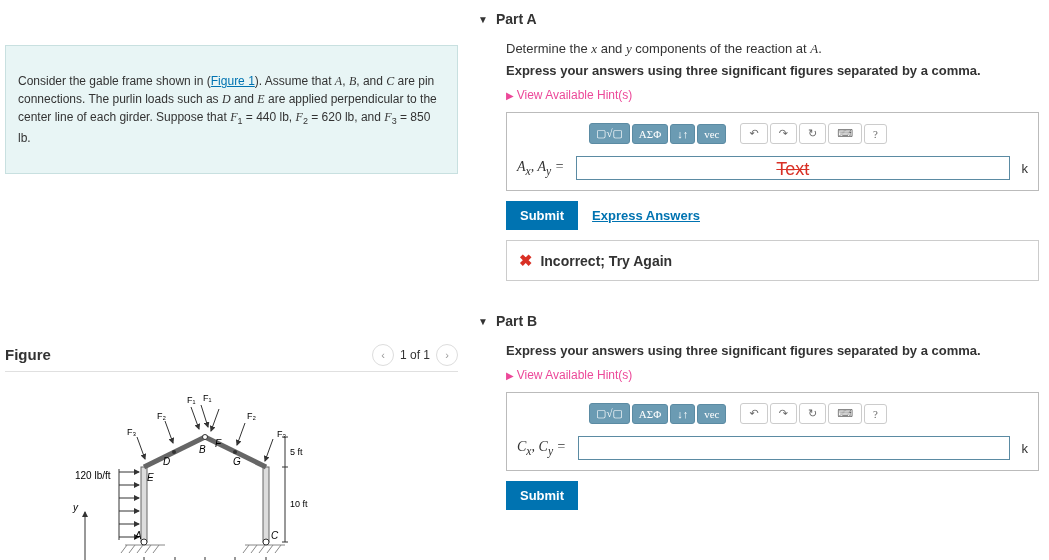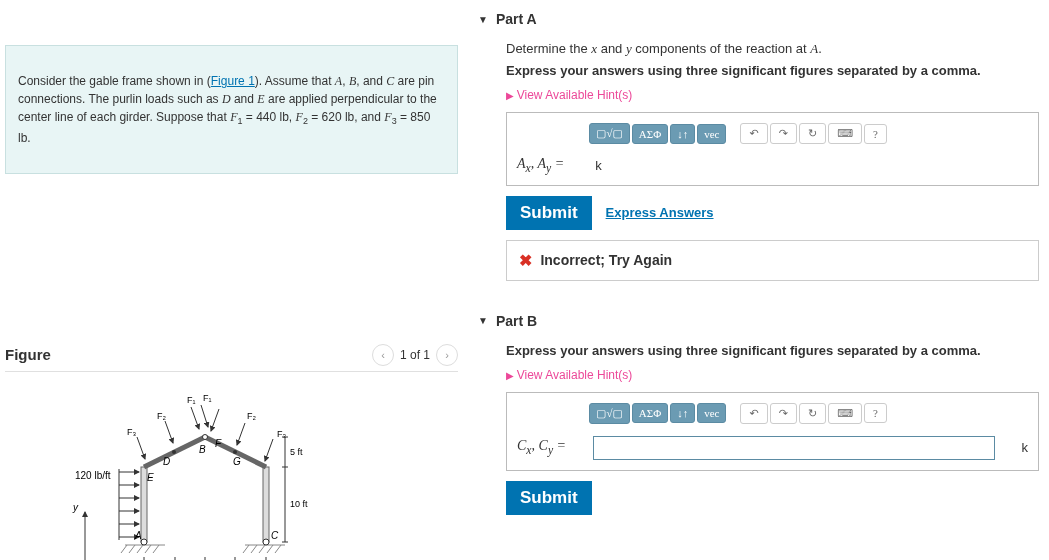--- a/index.html
+++ b/index.html
@@ -18,27 +18,27 @@
 .part-header .caret{font-size:10px}
 .part-body{padding:8px 0 8px 28px}
 .question{font-size:13px;margin-bottom:6px}
 .instruction{font-weight:bold;font-size:13px;margin-bottom:10px}
 .hints{color:#ec4899;font-weight:normal;font-size:12px;margin-bottom:10px}
 .hints .tri{font-size:10px;margin-right:3px}
 .answer-box{border:1px solid #bbb;padding:10px;background:#fff;margin-bottom:10px;position:relative}
 .toolbar{display:flex;gap:2px;margin-bottom:12px;padding-left:72px;align-items:center}
 .tool{border:1px solid #5b8ba3;background:#6b9bb3;color:#fff;font-size:11px;padding:3px 6px;border-radius:3px;font-family:'Times New Roman',serif}
 .tool.light{background:#fff;color:#666;border-color:#ccc;padding:3px 8px}
-.answer-row{display:flex;align-items:center;gap:23px}
+.answer-row{display:flex;align-items:center;gap:8px}
 .var-label{font-family:'Times New Roman',serif;font-style:italic;font-size:14px;padding-right:4px}
 .answer-input{flex:1;border:1px solid #5b8ba3;height:24px;padding:2px 6px;font-size:13px}
 .answer-input.has-text{color:#d93025;font-family:Arial;font-size:18px;text-align:center;text-decoration:line-through}
 .unit{font-size:13px;padding-left:4px}
 .submit-row{display:flex;align-items:center;gap:14px;margin-bottom:10px}
-.submit-btn{background:#0073b1;color:#fff;border:none;padding:7px 14px;font-size:17px;font-weight:bold}
+.submit-btn{background:#0073b1;color:#fff;border:none;padding:7px 14px;font-size:13px;font-weight:bold}
 .link{color:#0073b1;font-weight:bold;font-size:13px;text-decoration:underline}
 .feedback{border:1px solid #ccc;background:#fff;padding:10px 12px;display:flex;align-items:center;gap:8px;font-weight:bold;font-size:14px}
 .feedback .x{color:#d93025;font-size:16px;font-weight:bold}
 svg{display:block}
 .ital{font-style:italic;font-family:'Times New Roman',serif}
 .sub{font-size:9px;vertical-align:sub}
 </style>
 </head>
 <body>
 
@@ -176,20 +176,21 @@
      <div class="tool">vec</div>
      <div style="width:10px"></div>
      <div class="tool light">↶</div>
      <div class="tool light">↷</div>
      <div class="tool light">↻</div>
      <div class="tool light">⌨</div>
      <div class="tool light">?</div>
     </div>
     <div class="answer-row">
      <span class="var-label"><span class="ital">A<sub>x</sub></span>, <span class="ital">A<sub>y</sub></span> =</span>
+     <div class="answer-input has-text">Text</div>
      <span class="unit">k</span>
     </div>
    </div>
    <div class="submit-row">
     <button class="submit-btn">Submit</button>
     <a href="#" class="link">Express Answers</a>
    </div>
    <div class="feedback">
     <span class="x">✖</span>
     <span>Incorrect; Try Again</span>

